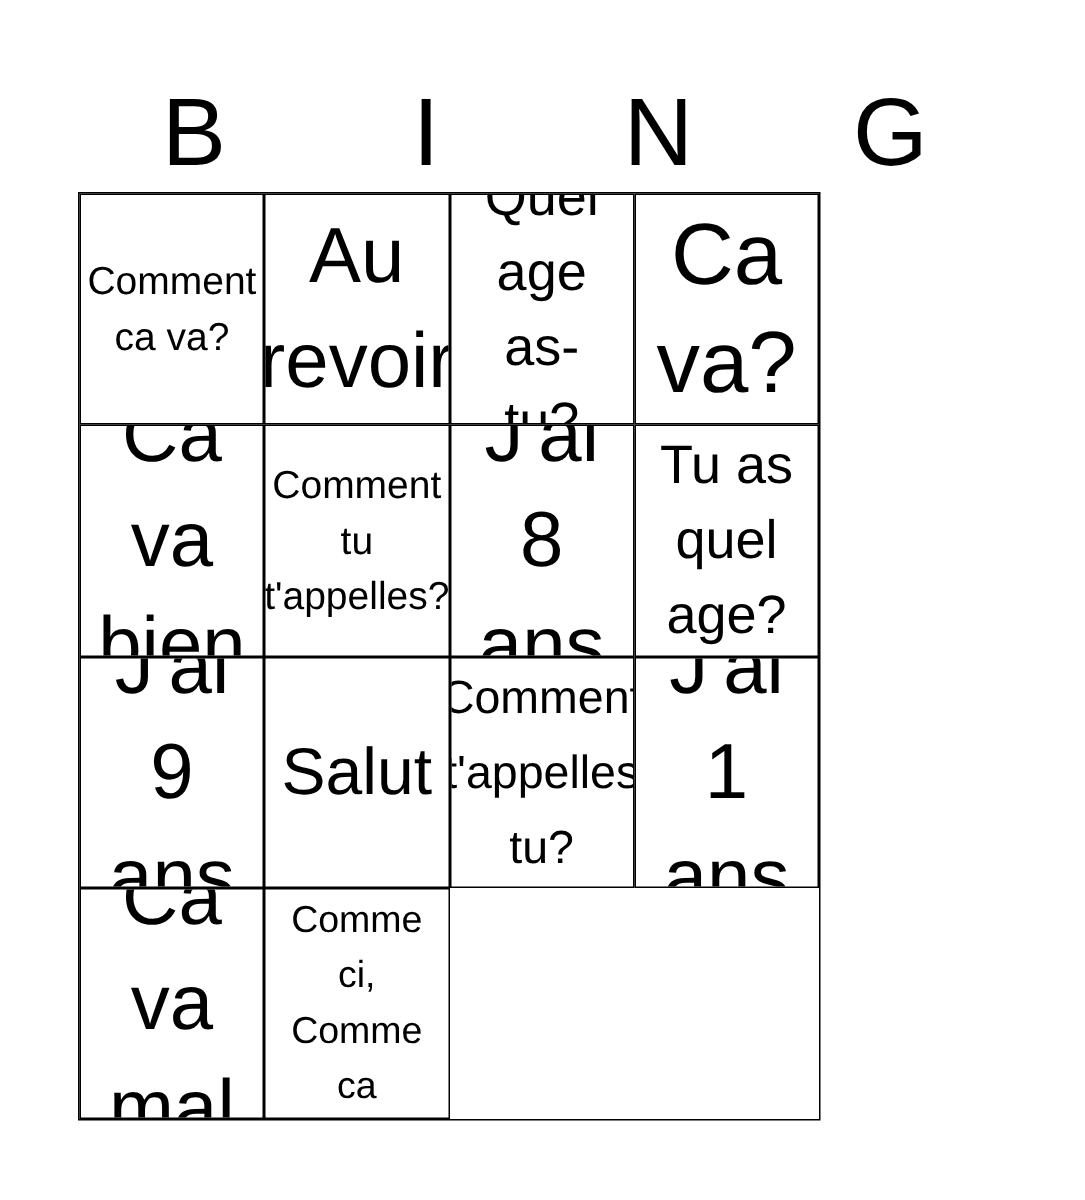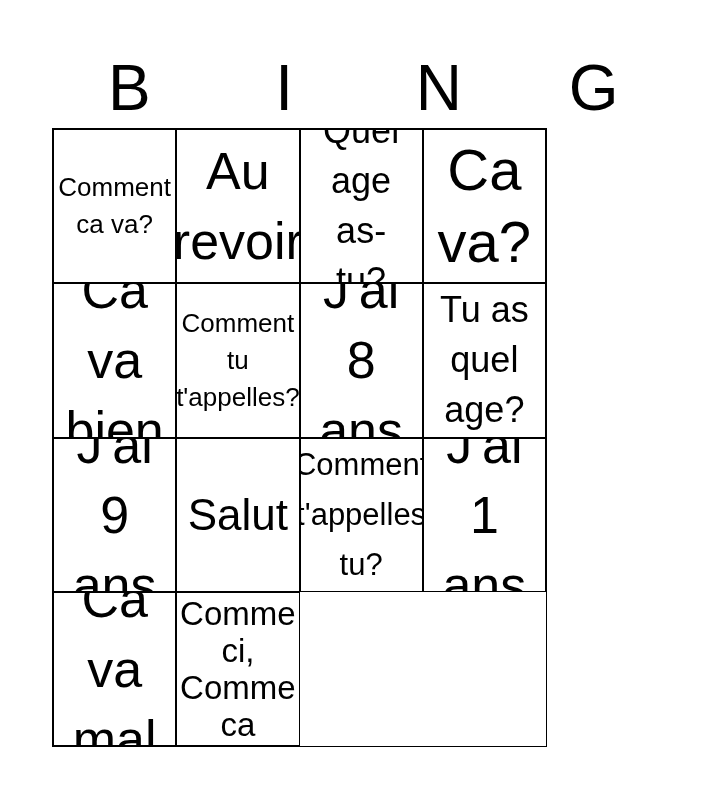--- a/index.html
+++ b/index.html
@@ -13,21 +13,21 @@
           display:grid; grid-template-columns:repeat(4,1fr); grid-template-rows:repeat(4,1fr); }
   .cell { border:1px solid #000; display:flex; align-items:center; justify-content:center;
           text-align:center; box-sizing:border-box; overflow:hidden; padding:0 2px; }
   .cell span { display:block; white-space:pre-line; }
   .s26 { font-size:26px; line-height:37px; }
   .s30 { font-size:31px; line-height:50px; }
   .s34 { font-size:36px; line-height:50px; }
   .s52 { font-size:52px; line-height:70px; }
   .s56 { font-size:44px; line-height:72px; }
   .s58 { font-size:58px; line-height:72px; }
-  .s24 { font-size:33px; line-height:37px; }
+  .s24 { font-size:25px; line-height:37px; }
 </style>
 </head>
 <body>
 
 <div class="header">
   <div class="header-letter">B</div>
   <div class="header-letter">I</div>
   <div class="header-letter">N</div>
   <div class="header-letter">G</div>
 </div>

